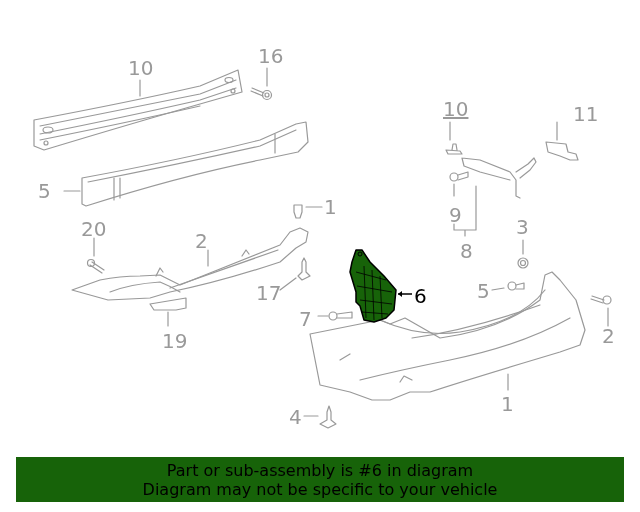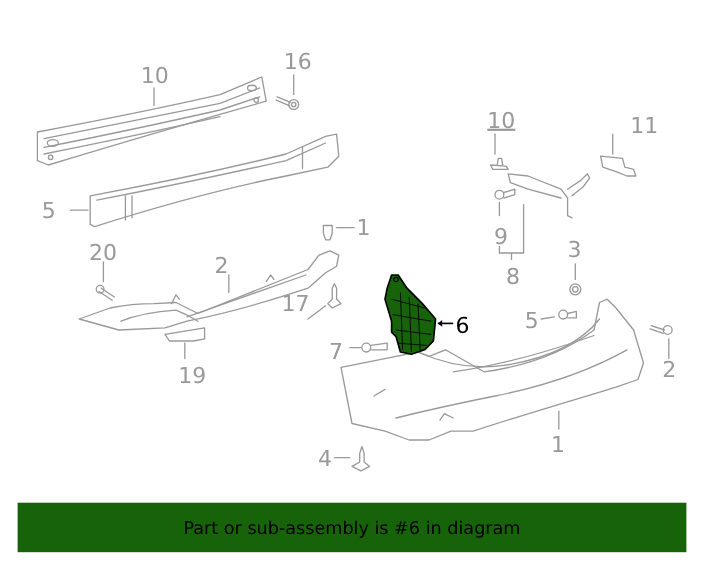--- a/index.html
+++ b/index.html
@@ -151,29 +151,30 @@
     <path d="M398 294 L402 291 L402 297 Z" fill="#000"></path>
   </g>
 </svg>
 
 <span class="callout" style="left:128px;top:58px;">10</span>
 <span class="callout" style="left:258px;top:46px;">16</span>
 <span class="callout" style="left:38px;top:181px;">5</span>
 <span class="callout" style="left:324px;top:197px;">1</span>
 <span class="callout" style="left:81px;top:219px;">20</span>
 <span class="callout" style="left:195px;top:231px;">2</span>
-<span class="callout" style="left:256px;top:266px;">17</span>
+<span class="callout" style="left:256px;top:283px;">17</span>
 <span class="callout" style="left:162px;top:331px;">19</span>
 <span class="callout" style="left:299px;top:309px;">7</span>
 <span class="callout hl" style="left:414px;top:286px;">6</span>
 <span class="callout" style="left:443px;top:99px;text-decoration:underline;">10</span>
 <span class="callout" style="left:573px;top:104px;">11</span>
 <span class="callout" style="left:449px;top:205px;">9</span>
 <span class="callout" style="left:460px;top:241px;">8</span>
 <span class="callout" style="left:516px;top:217px;">3</span>
 <span class="callout" style="left:477px;top:281px;">5</span>
 <span class="callout" style="left:602px;top:326px;">2</span>
 <span class="callout" style="left:501px;top:394px;">1</span>
 <span class="callout" style="left:289px;top:407px;">4</span>
 
 <div class="banner">
   <div>Part or sub-assembly is #6 in diagram</div>
+  <div>Diagram may not be specific to your vehicle</div>
 </div>
 
 </body></html>

